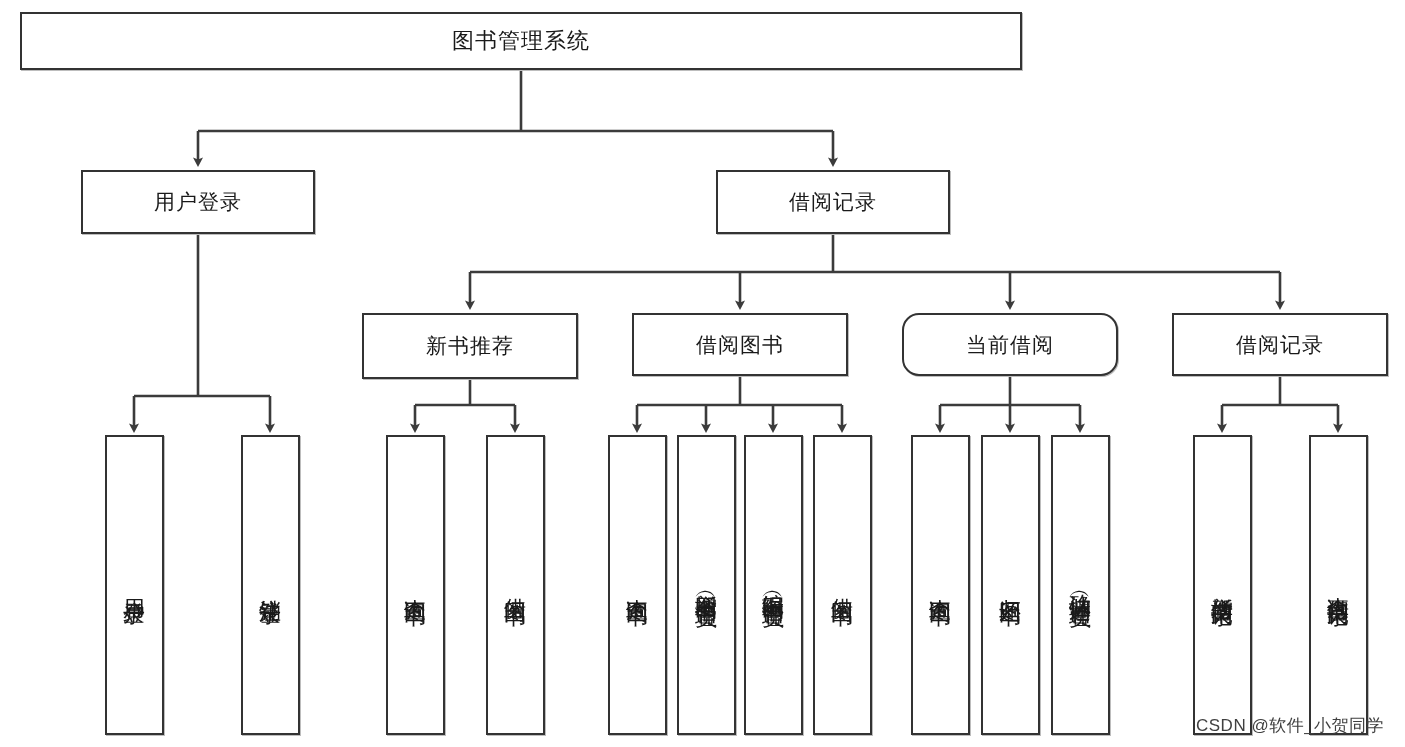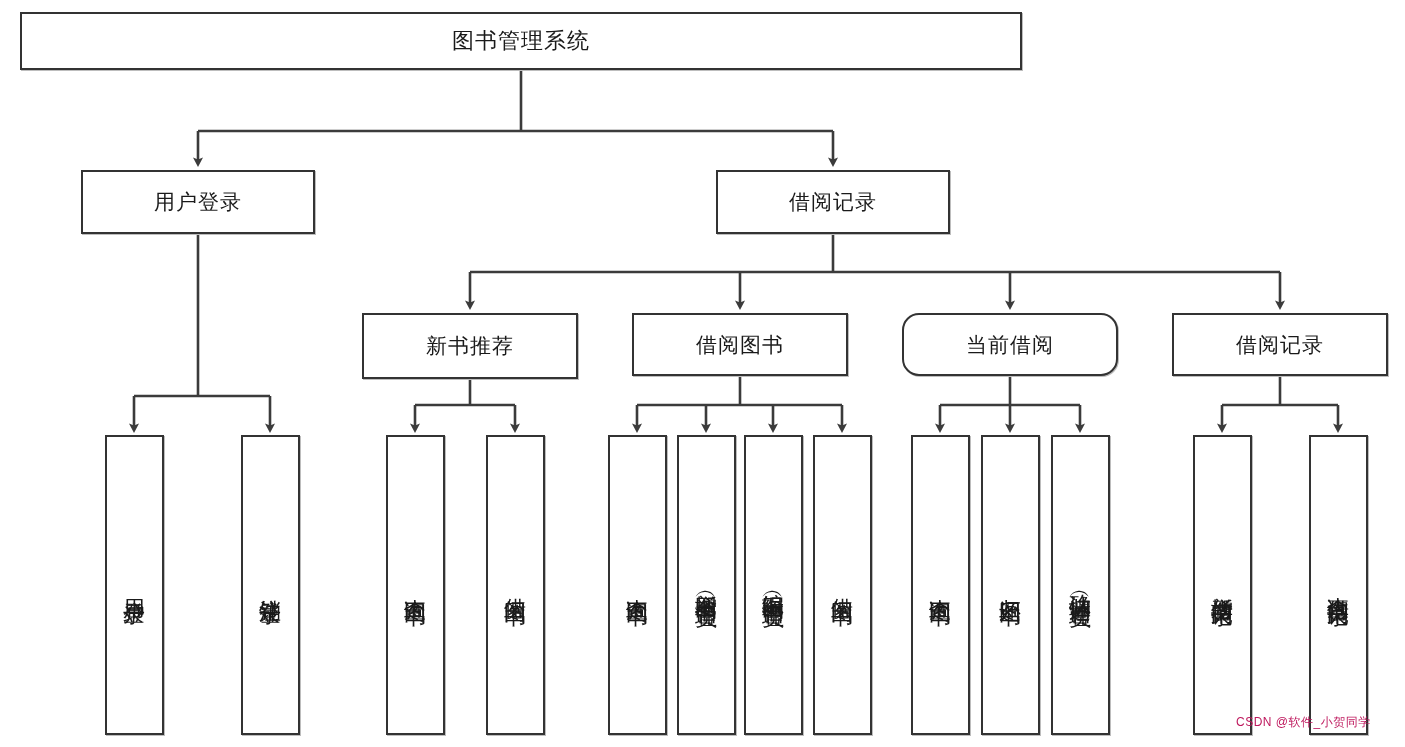--- a/index.html
+++ b/index.html
@@ -61,26 +61,25 @@
   .node.vert .node-label {
     writing-mode: vertical-rl;
     text-orientation: upright;
     font-size: 22px;
     line-height: 1.05;
     letter-spacing: 2px;
     white-space: nowrap;
   }
   .watermark {
     position: absolute;
-    color: #be185d;
-    font-size: 12px;
+    color: #404040;
+    font-size: 17px;
     letter-spacing: 0.5px;
     white-space: nowrap;
     user-select: none;
-    padding-left: 40px;
   }
 </style>
 </head>
 <body>
 
 <div id="canvas">
 
   <svg id="edges" viewBox="0 0 1405 747">
     <defs>
       <marker id="arrow" markerWidth="11" markerHeight="11" refX="4.6" refY="5" orient="auto" markerUnits="userSpaceOnUse">

